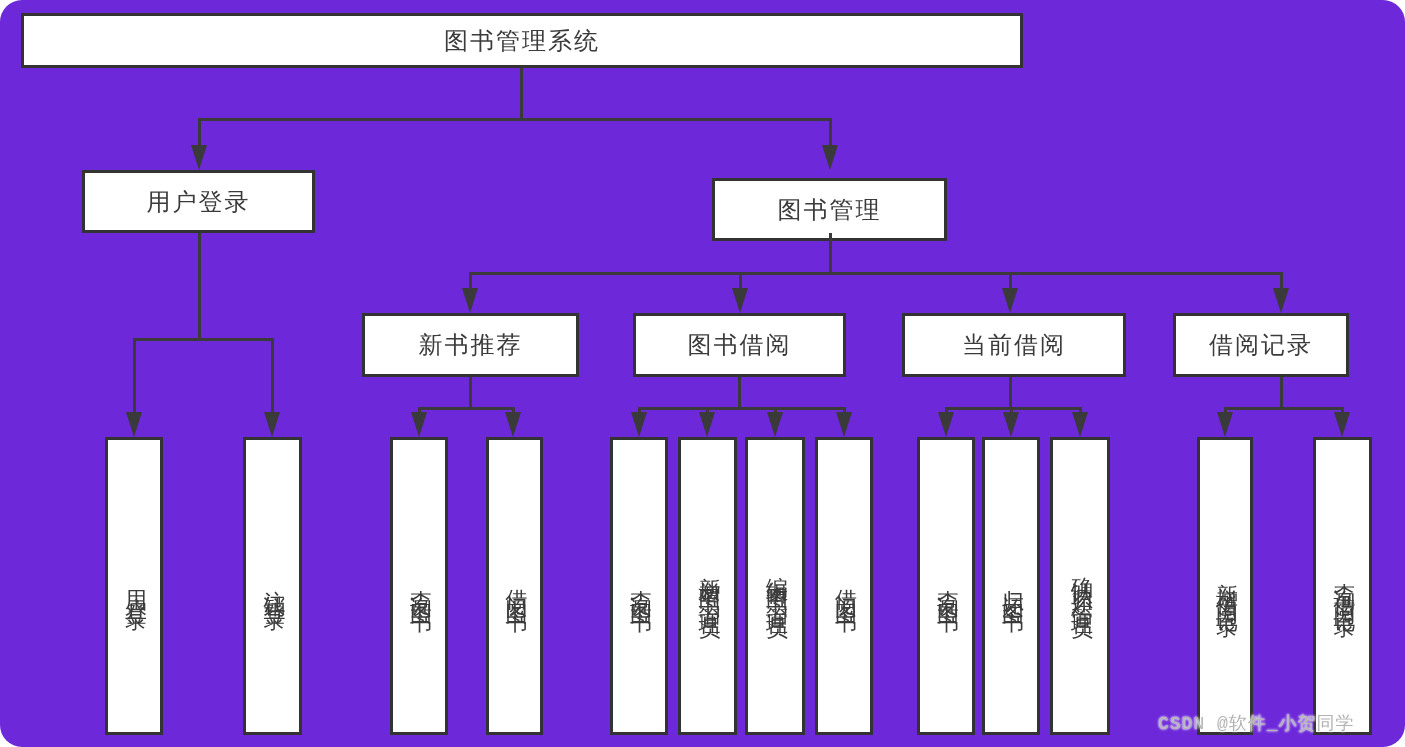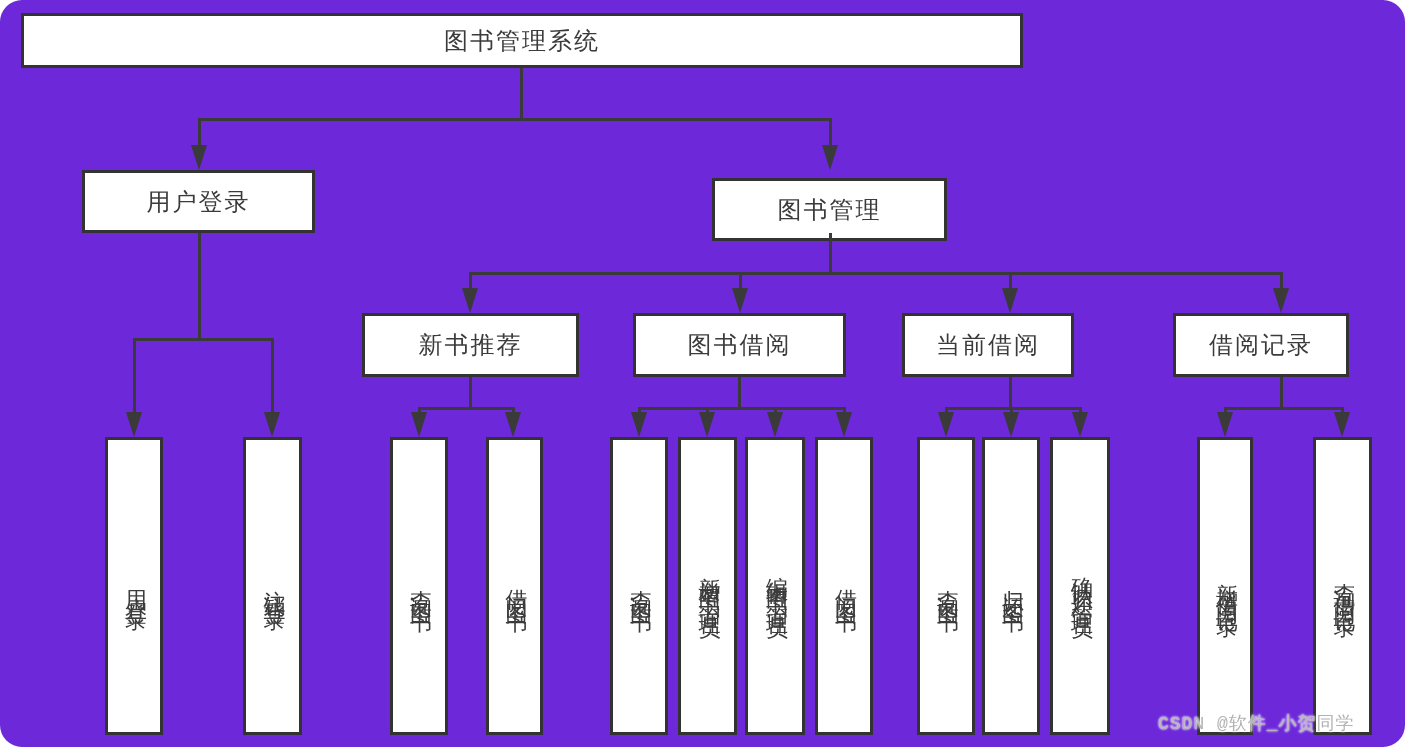--- a/index.html
+++ b/index.html
@@ -96,21 +96,21 @@
   <div class="arrow" style="left:462px;  top:288px;"></div>
   <div class="vl" style="left:739px;  top:272px; height:18px;"></div>
   <div class="arrow" style="left:732px;  top:288px;"></div>
   <div class="vl" style="left:1009px; top:272px; height:18px;"></div>
   <div class="arrow" style="left:1002px; top:288px;"></div>
   <div class="vl" style="left:1280px; top:272px; height:18px;"></div>
   <div class="arrow" style="left:1273px; top:288px;"></div>
 
   <div class="node" style="left:362px; top:313px; width:217px; height:64px;">新书推荐</div>
   <div class="node" style="left:633px; top:313px; width:213px; height:64px;">图书借阅</div>
-  <div class="node" style="left:902px; top:313px; width:172px; height:64px;">当前借阅</div>
+  <div class="node" style="left:902px; top:313px; width:224px; height:64px;">当前借阅</div>
   <div class="node" style="left:1173px; top:313px; width:176px; height:64px;">借阅记录</div>
 
   <div class="vl" style="left:469px; top:377px; height:30px;"></div>
   <div class="hl" style="left:418px; top:407px; width:97px;"></div>
   <div class="vl" style="left:418px; top:407px; height:8px;"></div>
   <div class="arrow" style="left:411px; top:412px;"></div>
   <div class="vl" style="left:512px; top:407px; height:8px;"></div>
   <div class="arrow" style="left:505px; top:412px;"></div>
 
   <div class="vl" style="left:738px; top:377px; height:30px;"></div>

